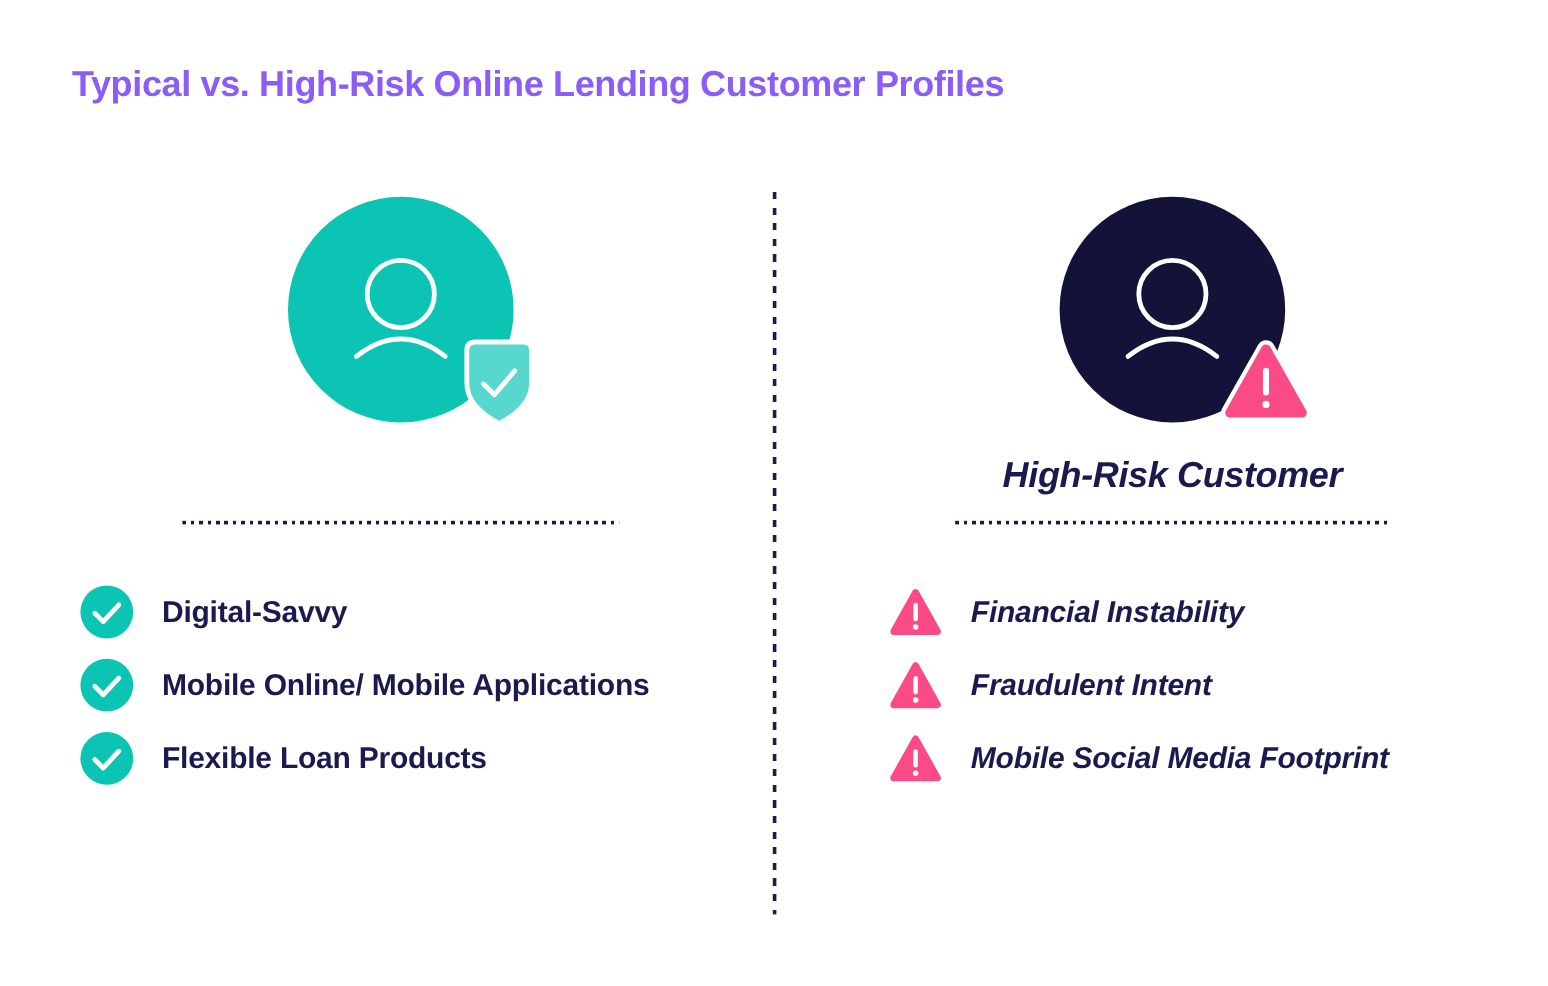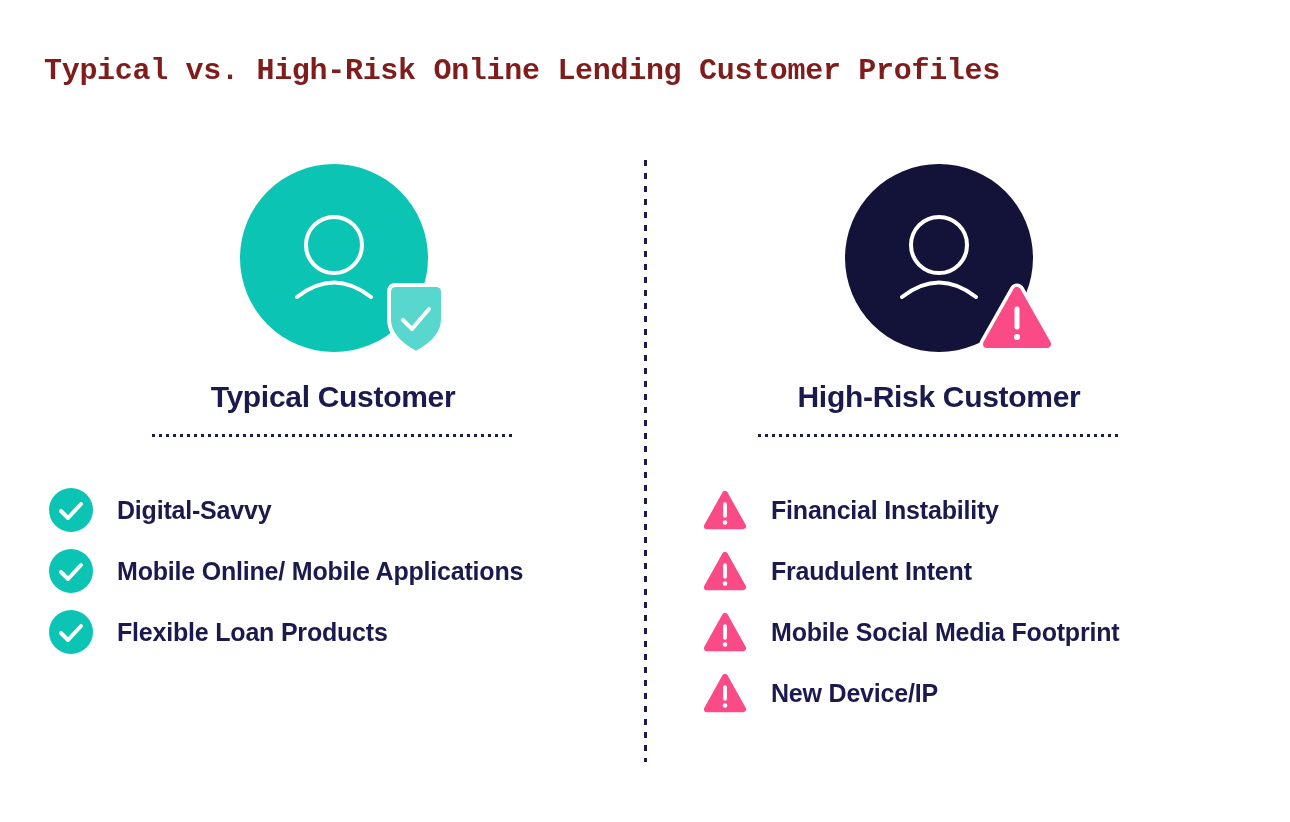--- a/index.html
+++ b/index.html
@@ -9,48 +9,47 @@
   .canvas {
     position: relative;
     width: 1290px;
     height: 822px;
     background: #ffffff;
     overflow: hidden;
   }
 
   .page-title {
     position: absolute;
-    left: 44px;
+    left: 60px;
     top: 54px;
     font-size: 30px;
     font-weight: 800;
     letter-spacing: -0.3px;
-    color: #7f1d1d;
+    color: #8b5cf6;
     white-space: nowrap;
-    font-family: Liberation Mono, monospace;
   }
 
   .divider-v {
     position: absolute;
     left: 644px;
     top: 160px;
     width: 3px;
     height: 602px;
     background-image: repeating-linear-gradient(
       to bottom, #1b1a4e 0 6px, transparent 6px 13px);
   }
 
   .col {
     position: absolute;
     top: 0;
     width: 570px;
     height: 822px;
   }
   .col-left  { left: 48px; }
-  .col-right { left: 654px; }
+  .col-right { left: 692px; font-style: italic; }
 
   .avatar {
     position: absolute;
     top: 164px;
     width: 188px;
     height: 188px;
     border-radius: 50%;
   }
   .col-left  .avatar { left: 192px; background: #0bc4b4; }
   .col-right .avatar { left: 191px; background: #131239; }
@@ -81,21 +80,21 @@
       to right, #1b1a4e 0 3px, transparent 3px 7px);
   }
   .col-left  .dotted-sep { left: 104px; width: 364px; }
   .col-right .dotted-sep { left: 104px; width: 363px; }
 
   .trait-list {
     position: absolute;
     top: 488px;
     list-style: none;
   }
-  .col-left  .trait-list { left: 1px; }
+  .col-left  .trait-list { left: 19px; }
   .col-right .trait-list { left: 49px; }
 
   .trait-row {
     display: flex;
     align-items: center;
     height: 44px;
     margin-bottom: 17px;
   }
   .trait-icon {
     flex: 0 0 auto;
@@ -140,21 +139,20 @@
         <path d="M 57 133 Q 94 104 131 133" fill="none" stroke="#ffffff" stroke-width="4" stroke-linecap="round"></path>
       </svg>
       <span class="badge badge-shield">
         <svg width="62" height="76" viewBox="0 0 62 76">
           <path d="M4 11 Q4 4 11 4 L51 4 Q58 4 58 11 L58 38 Q58 58 31 72 Q4 58 4 38 Z" fill="#57d7ce" stroke="#ffffff" stroke-width="4" stroke-linejoin="round"></path>
           <polyline points="18,39 27,48 44,28" fill="none" stroke="#ffffff" stroke-width="4" stroke-linecap="round" stroke-linejoin="round"></polyline>
         </svg>
       </span>
     </div>
 
-    <h2 class="col-heading">Typical Customer</h2>
 
     <div class="dotted-sep"></div>
 
     <ul class="trait-list">
       <li class="trait-row">
         <span class="trait-icon">
           <span class="check-circle">
               <svg width="44" height="44" viewBox="0 0 44 44">
             <polyline points="12,23 19,30 32,16" fill="none" stroke="#ffffff" stroke-width="4" stroke-linecap="round" stroke-linejoin="round"></polyline>
           </svg>
@@ -230,26 +228,16 @@
       <li class="trait-row">
         <span class="trait-icon">
           <svg width="46" height="46" viewBox="0 0 46 46">
             <path d="M23 6 L42 40 L4 40 Z" fill="#fb4b87" stroke="#fb4b87" stroke-width="6" stroke-linejoin="round"></path>
             <line x1="23" y1="17" x2="23" y2="29" stroke="#ffffff" stroke-width="4" stroke-linecap="round"></line>
             <circle cx="23" cy="36" r="2.4" fill="#ffffff"></circle>
           </svg>
         </span>
         <span class="trait-label">Mobile Social Media Footprint</span>
       </li>
-      <li class="trait-row">
-        <span class="trait-icon">
-          <svg width="46" height="46" viewBox="0 0 46 46">
-            <path d="M23 6 L42 40 L4 40 Z" fill="#fb4b87" stroke="#fb4b87" stroke-width="6" stroke-linejoin="round"></path>
-            <line x1="23" y1="17" x2="23" y2="29" stroke="#ffffff" stroke-width="4" stroke-linecap="round"></line>
-            <circle cx="23" cy="36" r="2.4" fill="#ffffff"></circle>
-          </svg>
-        </span>
-        <span class="trait-label">New Device/IP</span>
-      </li>
     </ul>
   </section>
 
 </div>
 
 </body></html>

